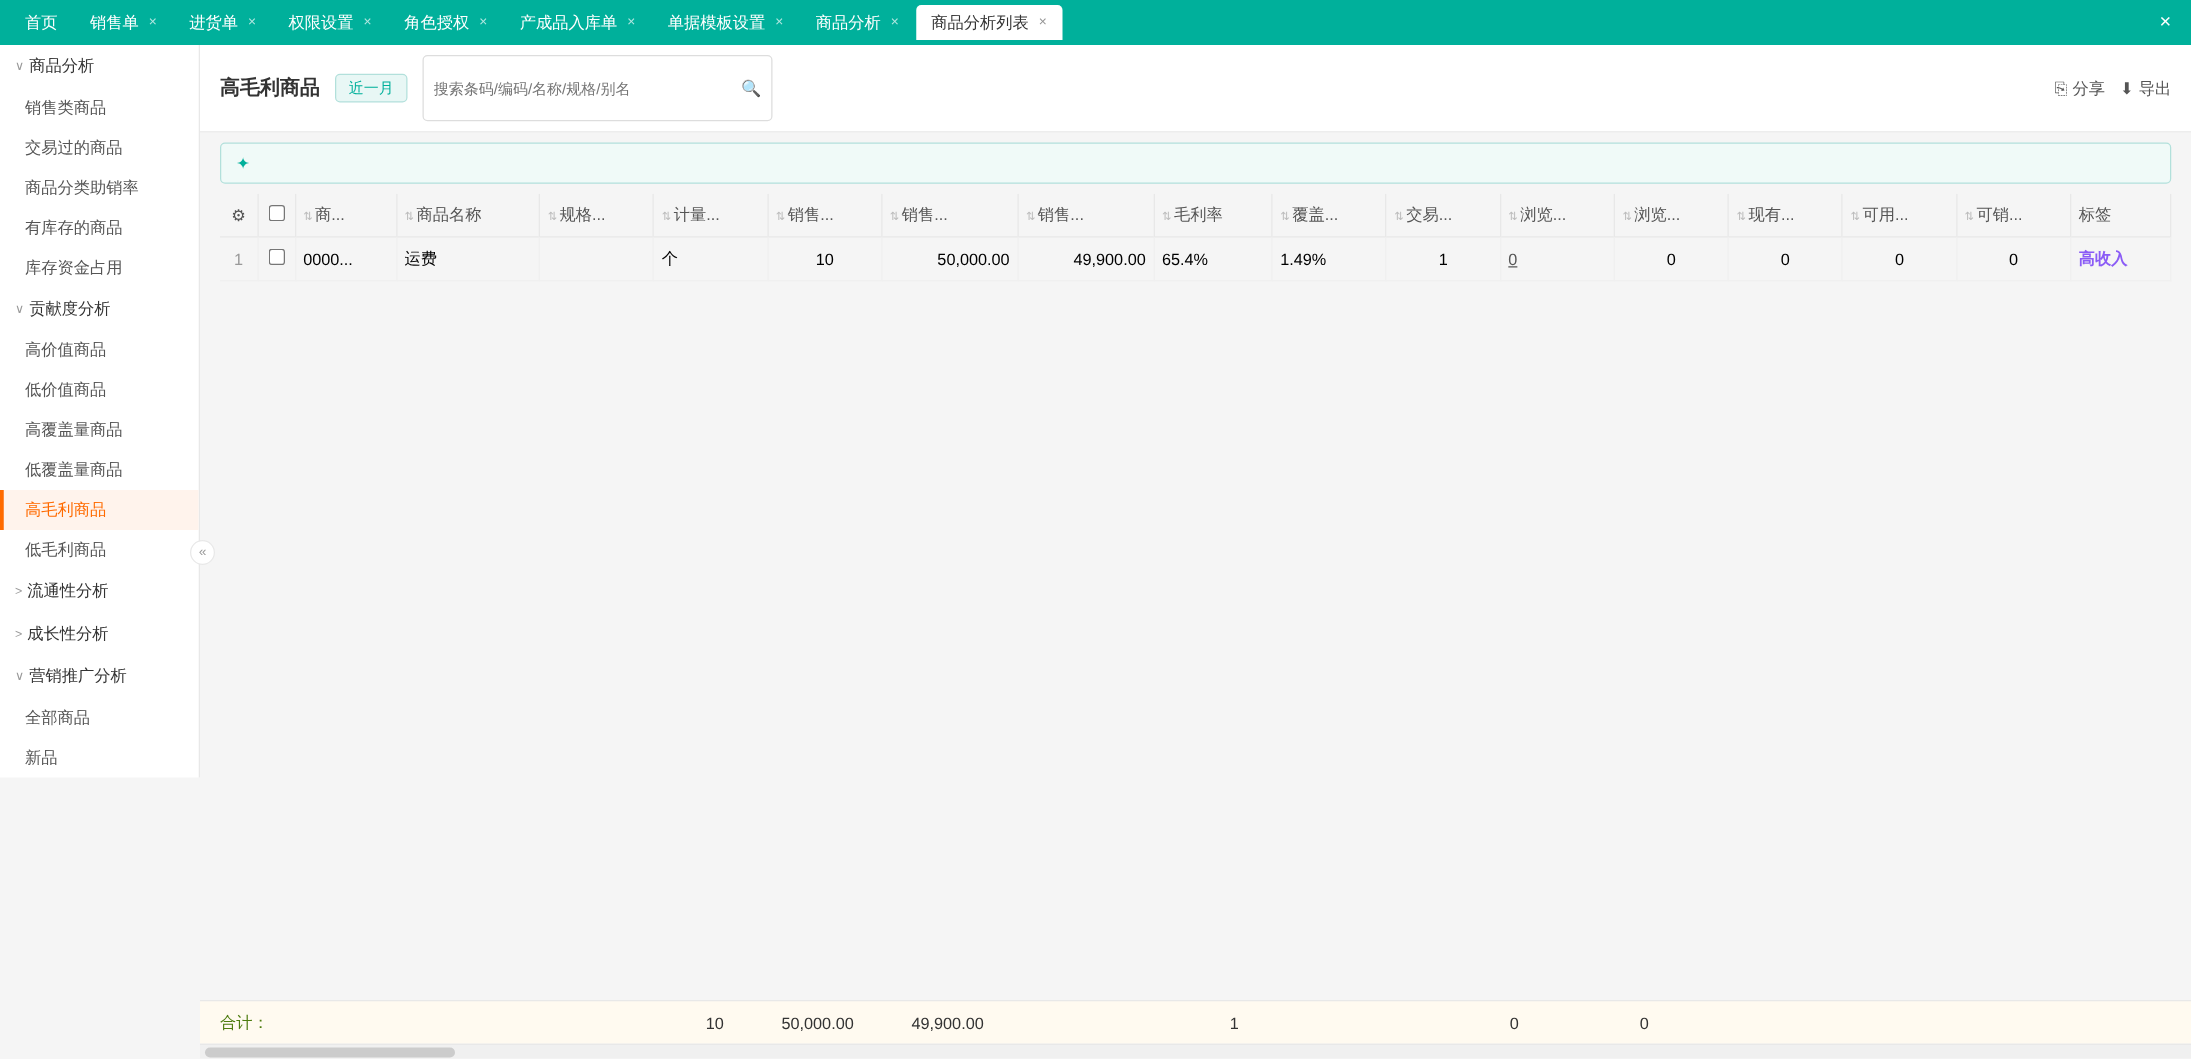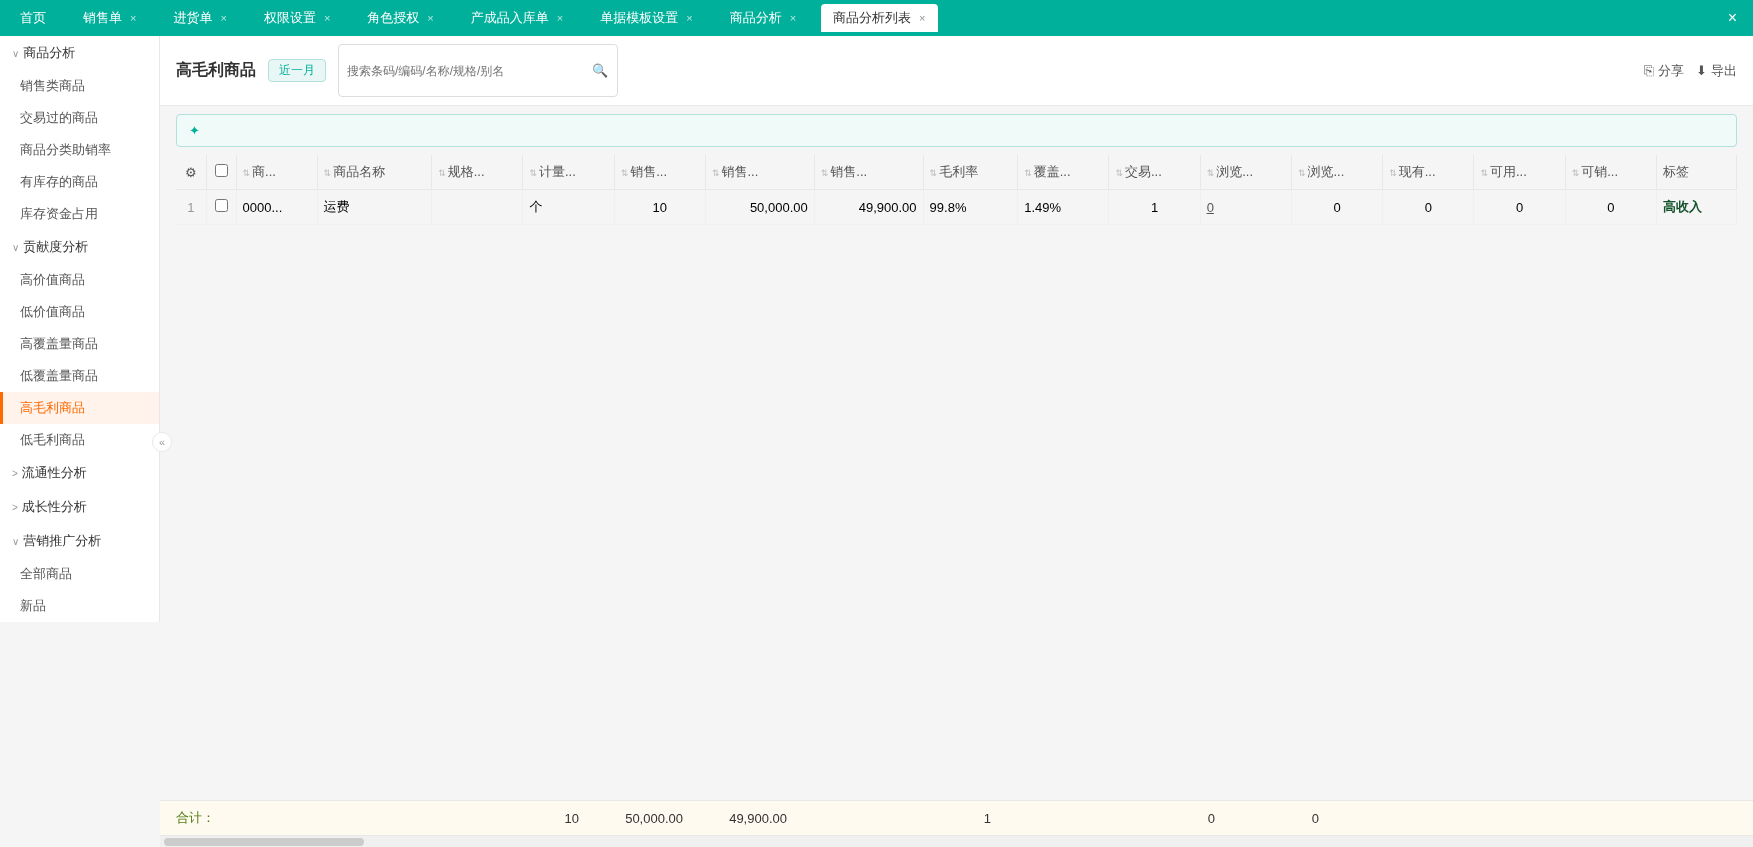--- a/index.html
+++ b/index.html
@@ -244,21 +244,21 @@
     .underline-link {
       text-decoration: underline;
       color: #555;
       cursor: pointer;
     }
   </style>
 </head>
 <body>
 
 <div class="top-nav">
-  <div id="nav-tabs-container" style="display: flex; align-items: center; gap: 13px;">
+  <div id="nav-tabs-container" style="display: flex; align-items: center; gap: 2px;">
       <div class="nav-tab">首页</div>
       <div class="nav-tab">销售单<span class="close-icon">×</span></div>
       <div class="nav-tab">进货单<span class="close-icon">×</span></div>
       <div class="nav-tab">权限设置<span class="close-icon">×</span></div>
       <div class="nav-tab">角色授权<span class="close-icon">×</span></div>
       <div class="nav-tab">产成品入库单<span class="close-icon">×</span></div>
       <div class="nav-tab">单据模板设置<span class="close-icon">×</span></div>
       <div class="nav-tab">商品分析<span class="close-icon">×</span></div>
       <div class="nav-tab active">商品分析列表<span class="close-icon">×</span></div>
     </div>
@@ -359,29 +359,29 @@
             <tr>
               <td style="text-align: center; color: rgb(153, 153, 153);">1</td>
               <td style="text-align: center;"><input type="checkbox" style=""></td>
               <td>0000...</td>
               <td>运费</td>
               <td></td>
               <td>个</td>
               <td style="text-align: center;">10</td>
               <td style="text-align: right;">50,000.00</td>
               <td style="text-align: right;">49,900.00</td>
-              <td>99.8%</td>
+              <td>65.4%</td>
               <td>1.49%</td>
               <td style="text-align: center;">1</td>
               <td><span class="underline-link">0</span></td>
               <td style="text-align: center;">0</td>
               <td style="text-align: center;">0</td>
               <td style="text-align: center;">0</td>
               <td style="text-align: center;">0</td>
-              <td style="color: #14532d; font-weight: bold;">高收入</td>
+              <td style="color: #8b5cf6; font-weight: bold;">高收入</td>
             </tr>
           </tbody>
       </table>
     </div>
 
     <div class="table-footer">
       <span class="footer-label">合计：</span>
       <div class="footer-cell" style="margin-left:260px;">10</div>
       <div class="footer-cell">50,000.00</div>
       <div class="footer-cell">49,900.00</div>

